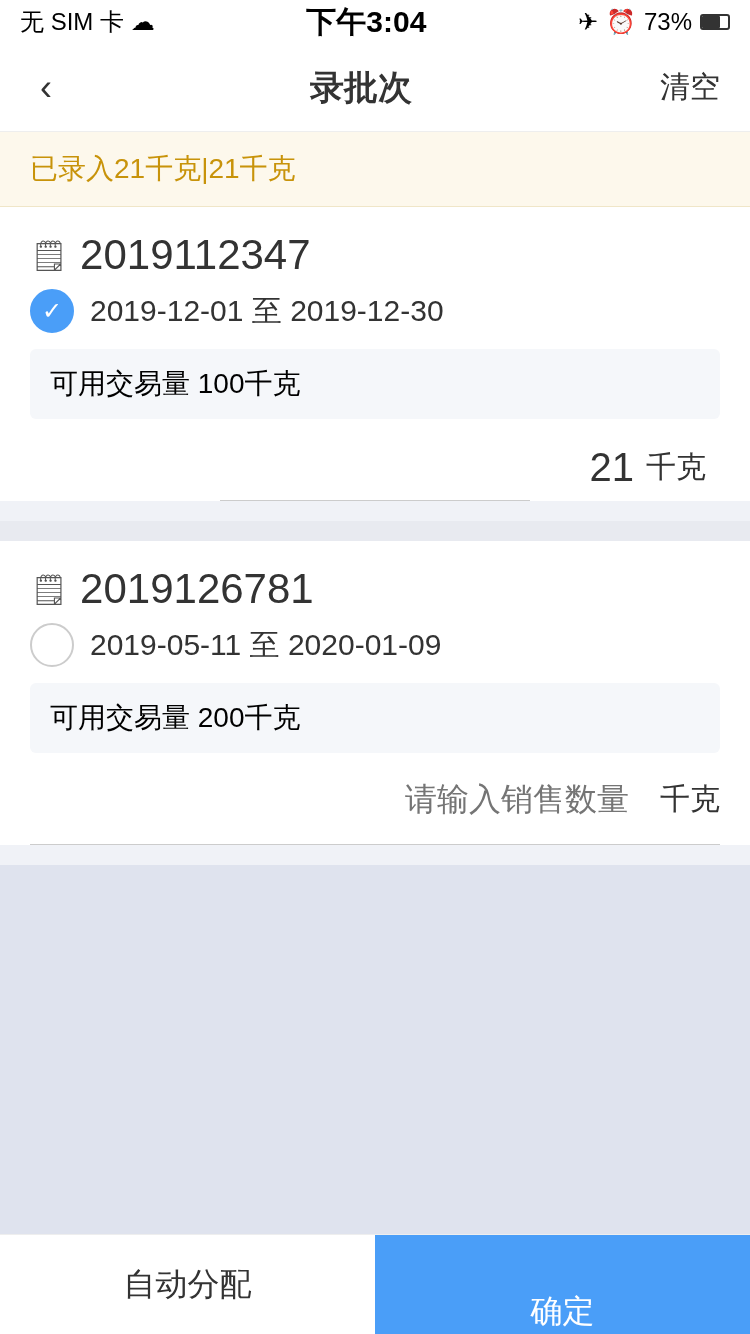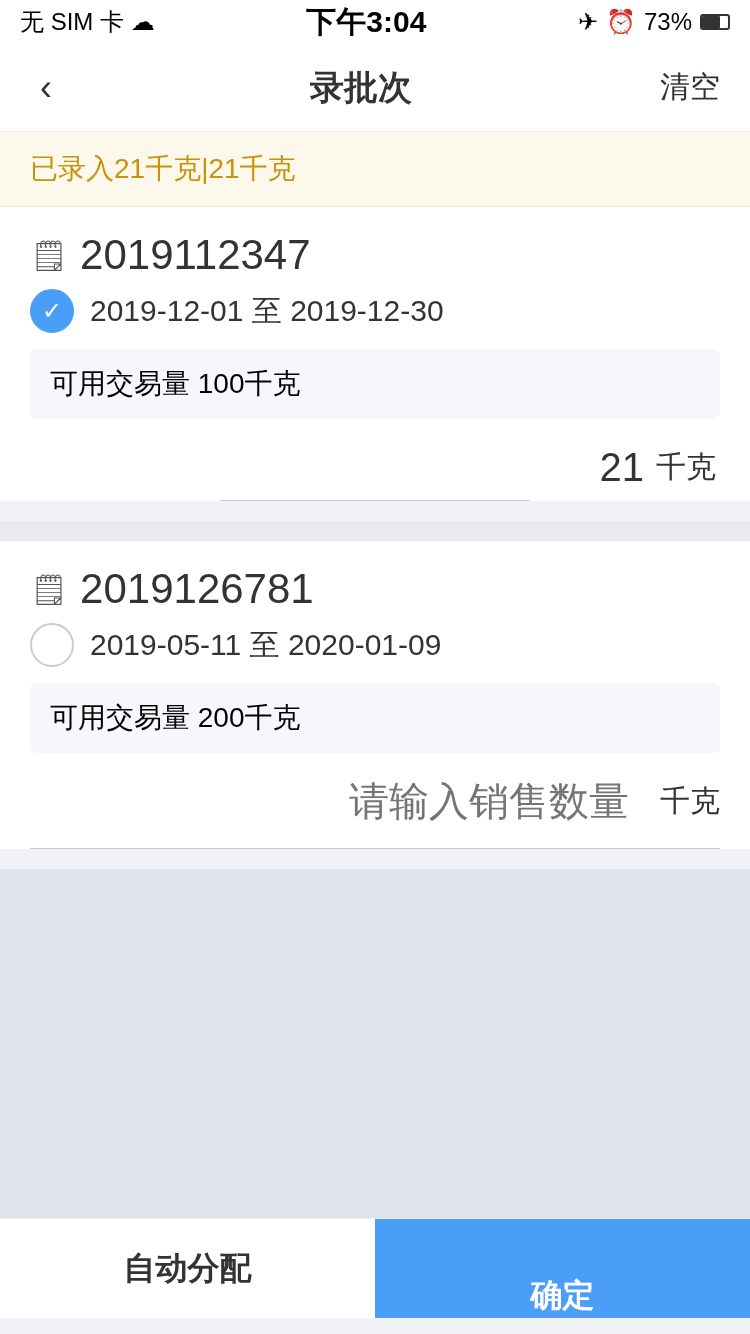--- a/index.html
+++ b/index.html
@@ -134,21 +134,21 @@
     
     .input-row {
       display: flex;
       align-items: center;
       justify-content: flex-end;
       padding: 16px 30px 24px 30px;
       gap: 16px;
       background: #fff;
     }
     .qty-input {
-      font-size: 40px;
+      font-size: 32px;
       color: #ef4444;
       border: none;
       outline: none;
       text-align: right;
       width: 300px;
       background: transparent;
     }
     .qty-unit {
       font-size: 30px;
       color: #333;
@@ -163,27 +163,26 @@
     
     .bottom-spacer {
       flex: 1;
       background: #dfe3ee;
       min-height: 400px;
     }
 
     
     .footer {
       position: fixed;
-      bottom: 16px;
+      bottom: 0;
       width: 750px;
       height: 100px;
       display: flex;
       background: #fff;
       border-top: 1px solid #eee;
-      font-weight: bold;
     }
     .footer-auto {
       flex: 1;
       display: flex;
       align-items: center;
       justify-content: center;
       font-size: 32px;
       color: #333;
       cursor: pointer;
     }
@@ -196,21 +195,21 @@
       font-size: 32px;
       color: #fff;
       cursor: pointer;
     }
 
     
     .item1-qty-row {
       display: flex;
       align-items: center;
       justify-content: flex-end;
-      padding: 16px 34px 10px 30px;
+      padding: 16px 44px 10px 30px;
       background: #fff;
     }
     .item1-qty-num {
       font-size: 40px;
       color: #333;
       font-weight: 400;
     }
     .item1-qty-unit {
       font-size: 30px;
       color: #333;

